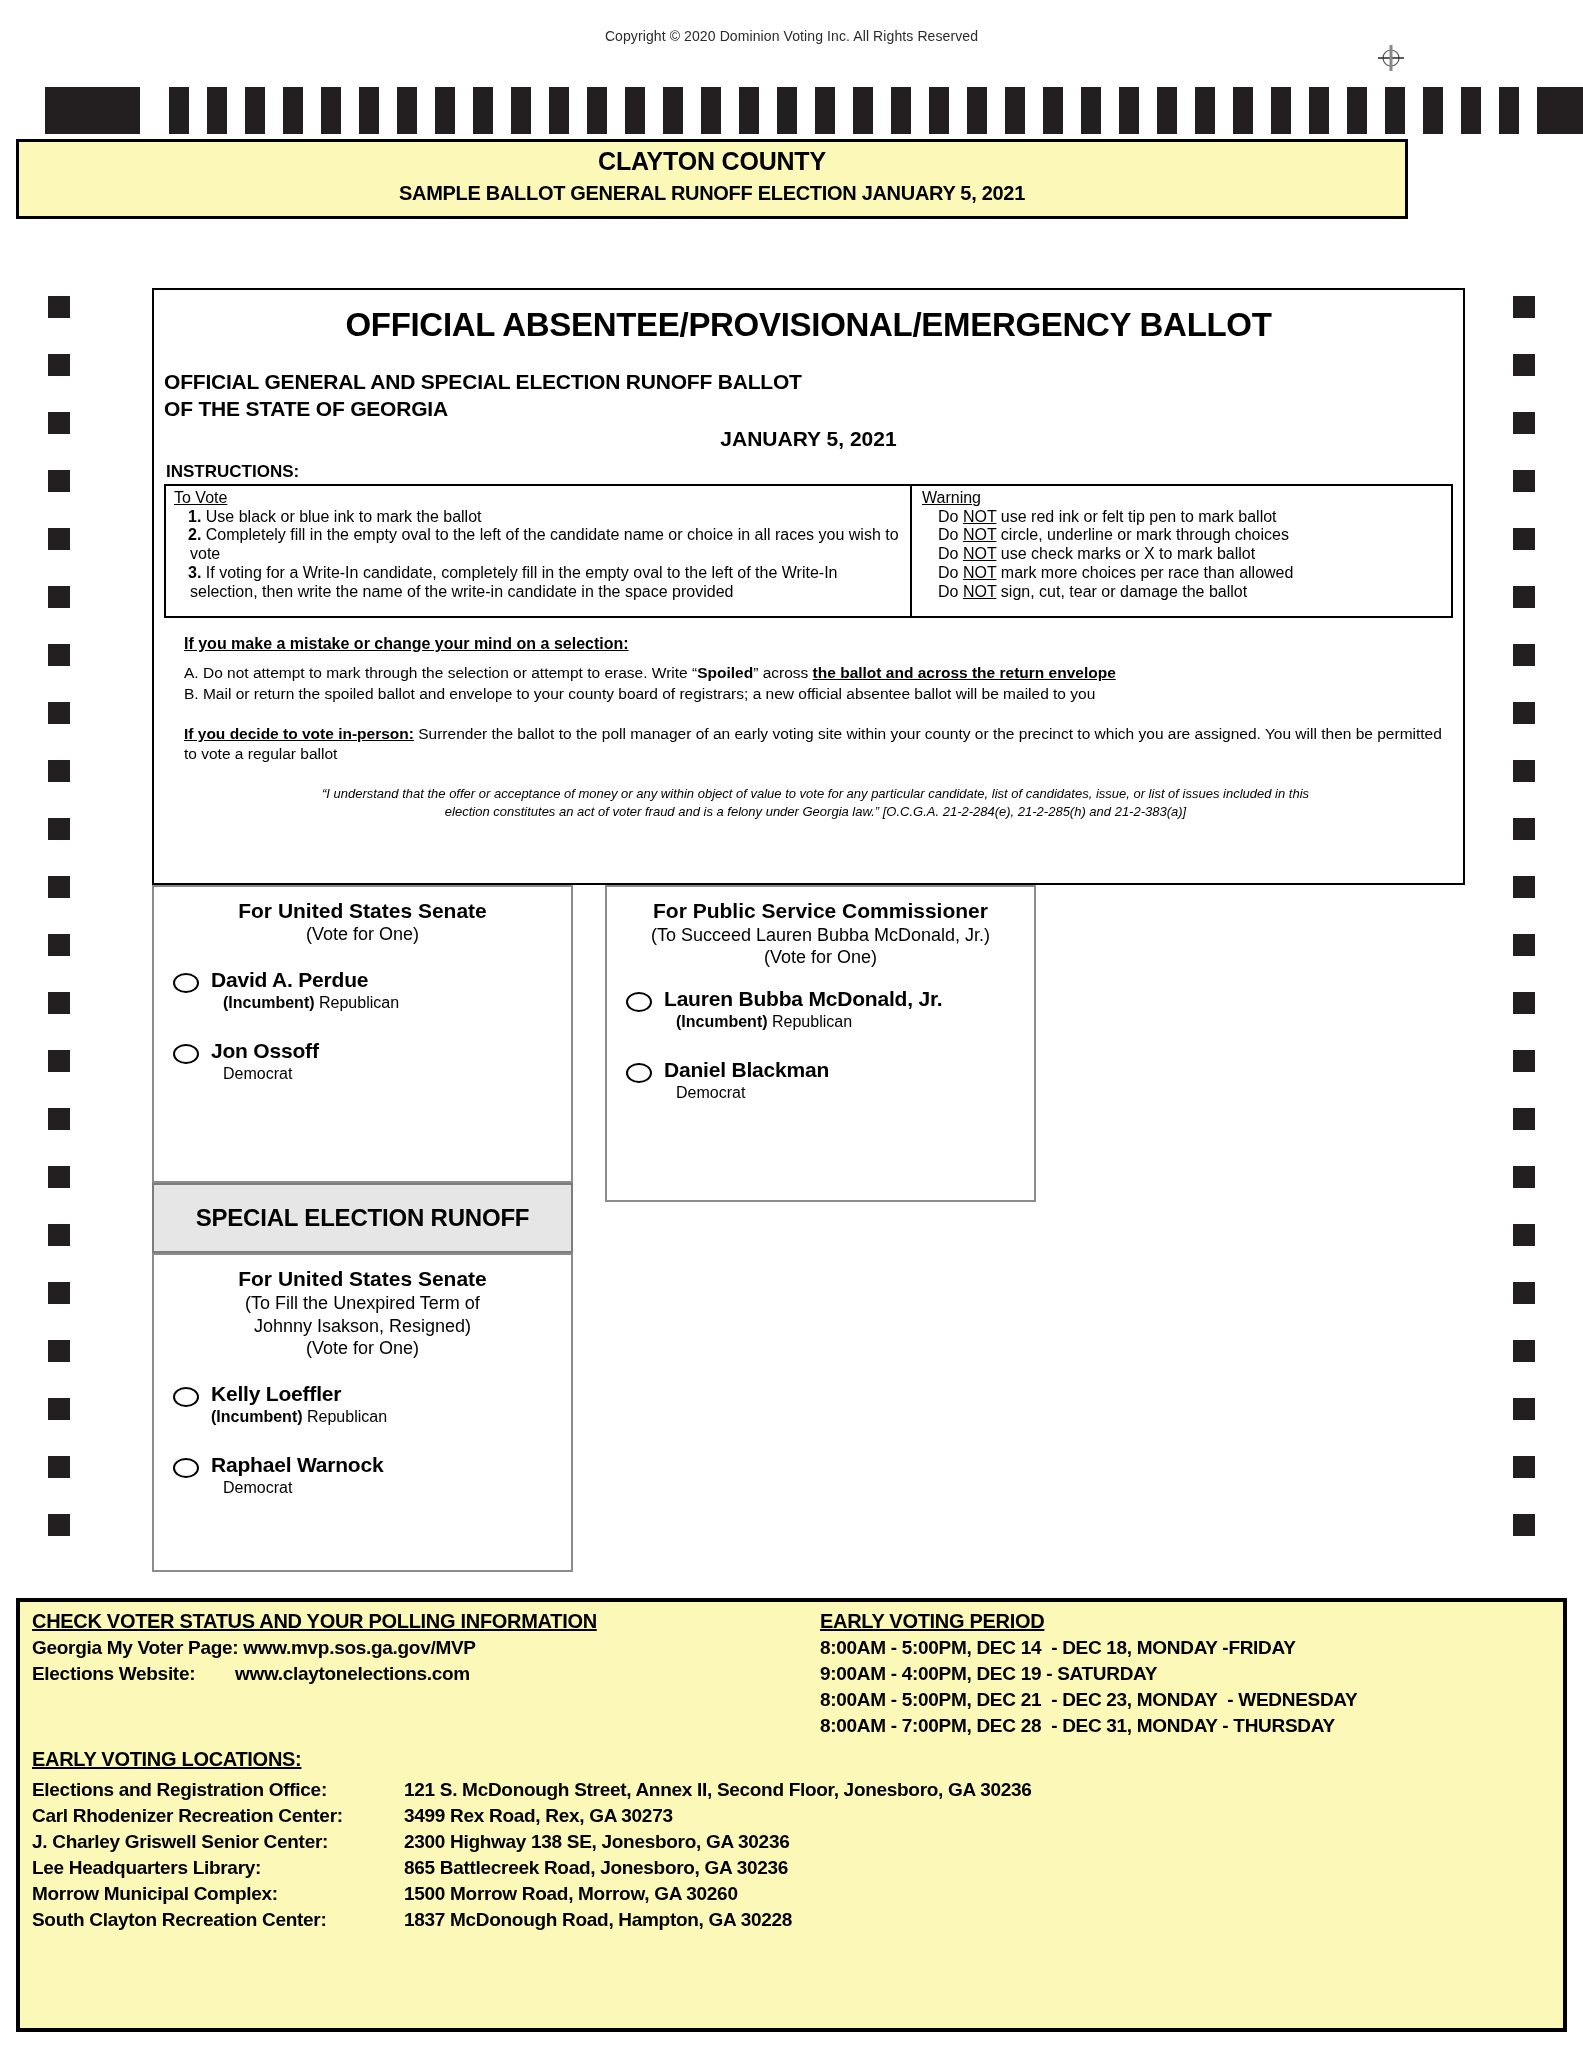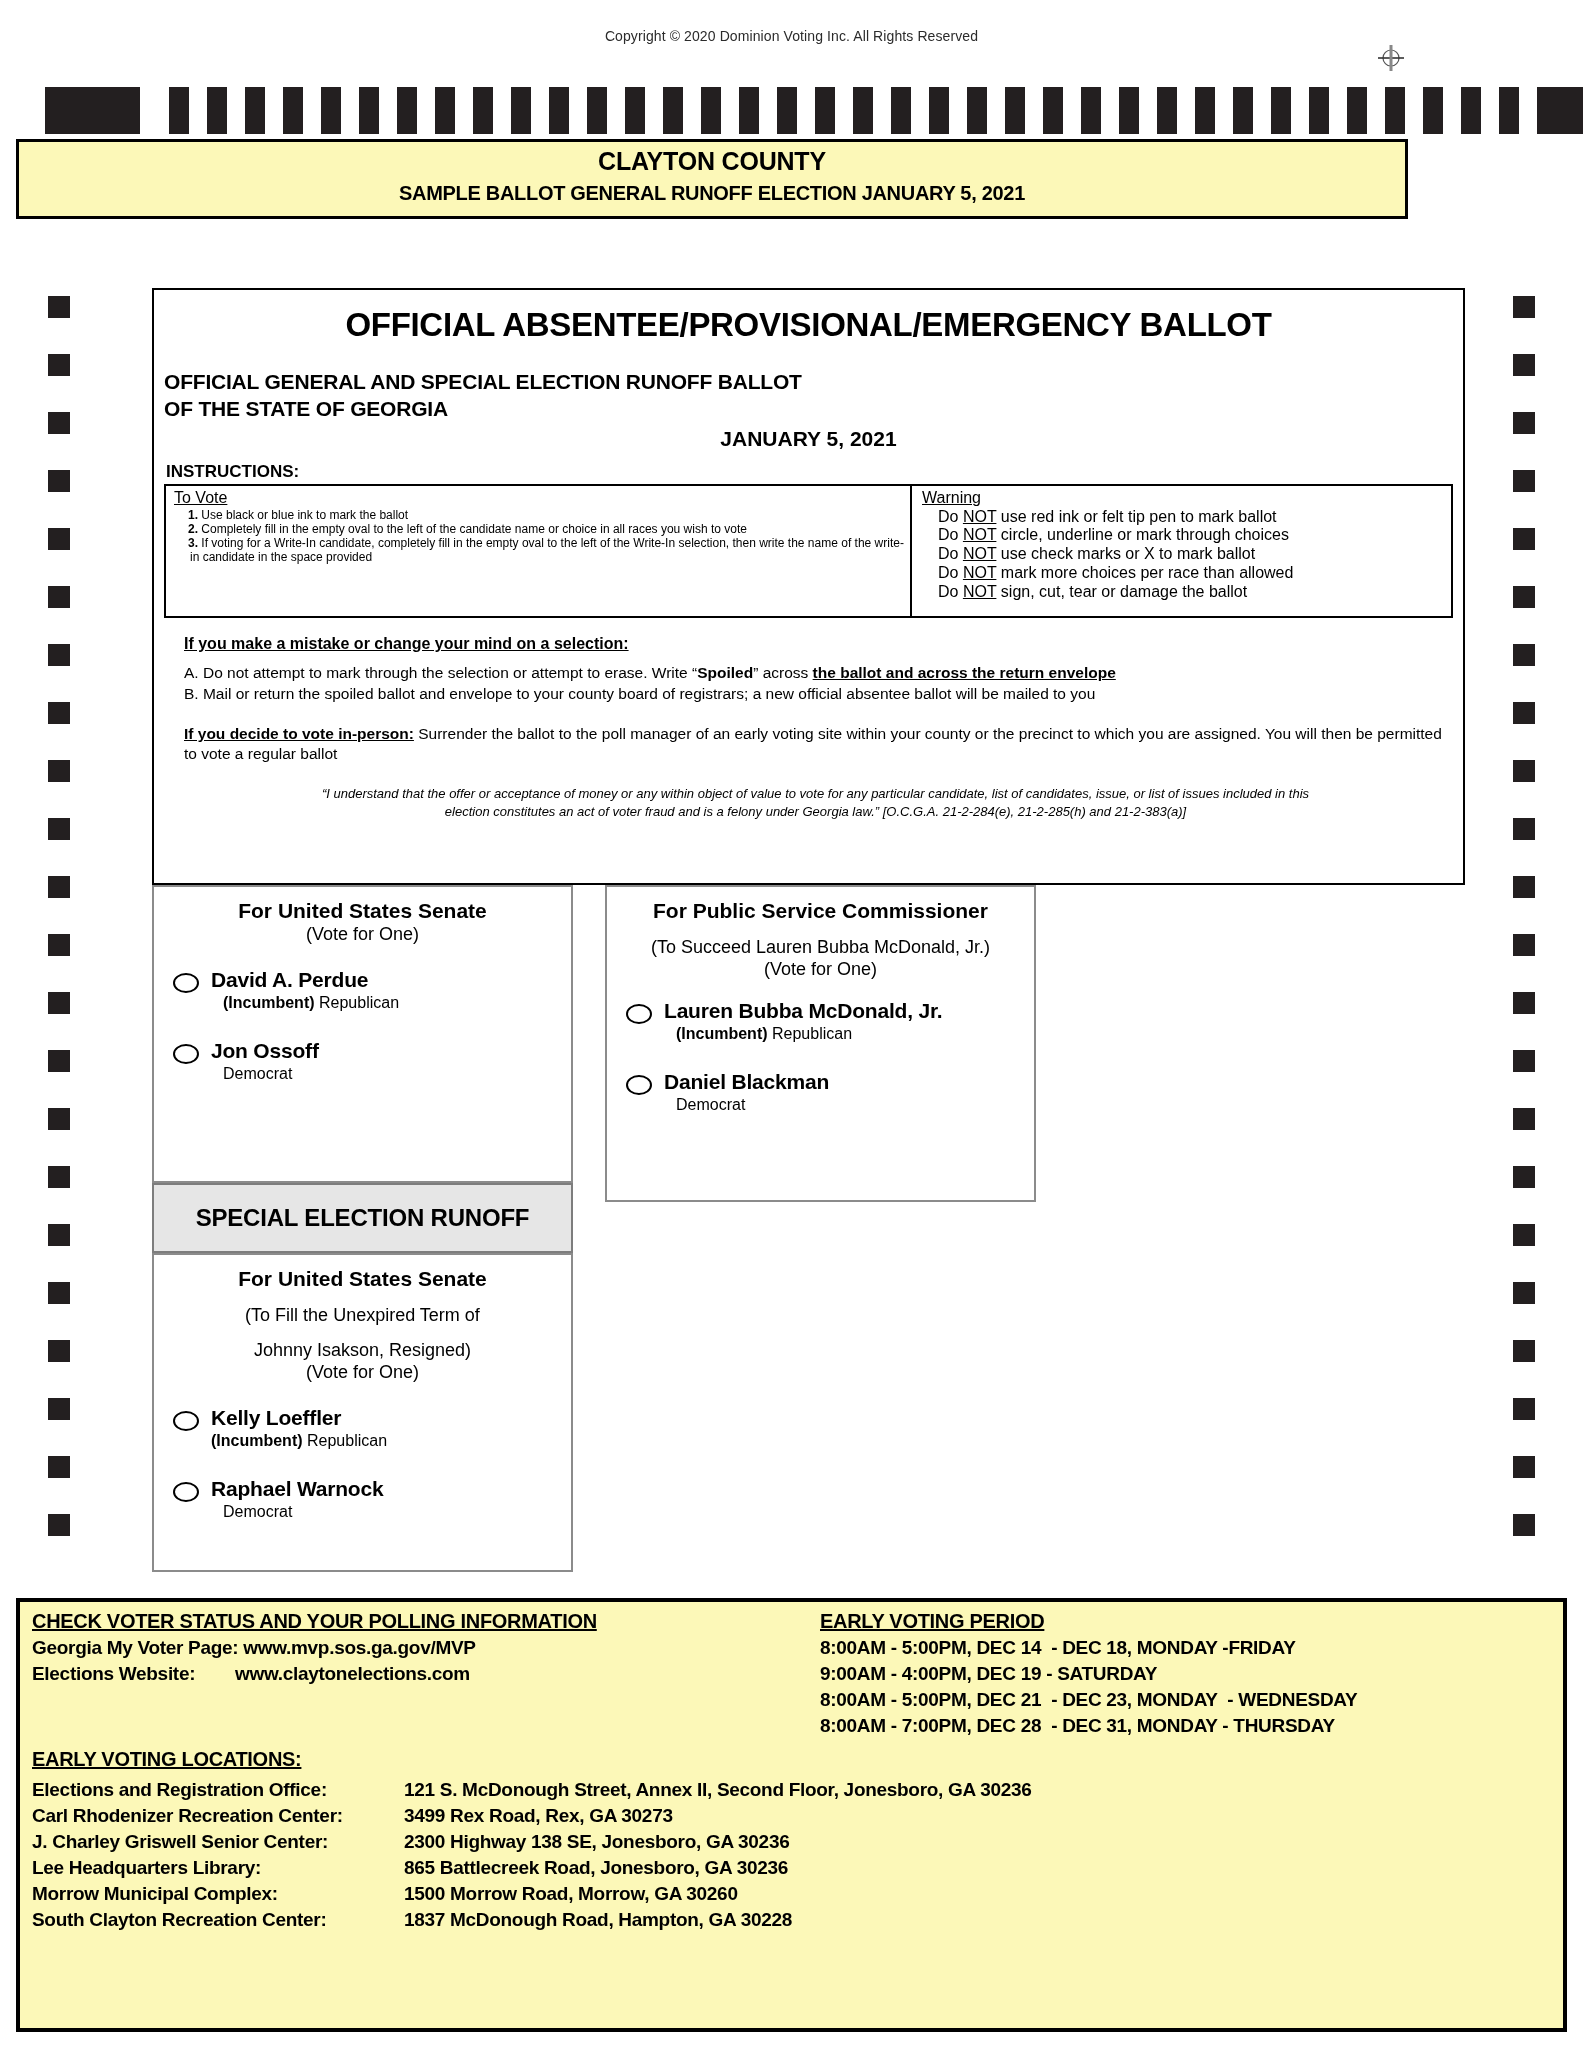--- a/index.html
+++ b/index.html
@@ -160,21 +160,21 @@
     flex: 1;
     box-sizing: border-box;
     padding: 3px 6px 3px 10px;
   }
   .instr-head {
     font-size: 16px;
     text-decoration: underline;
     margin-bottom: 1px;
   }
   .instr-item {
-    font-size: 12px;
+    font-size: 16px;
     line-height: 1.17;
     padding-left: 16px;
     text-indent: -2px;
   }
   .instr-item b { font-weight: bold; }
   .warn-item {
     font-size: 16px;
     line-height: 1.17;
     padding-left: 16px;
   }
@@ -229,21 +229,21 @@
     text-align: center;
     font-size: 21px;
     font-weight: bold;
     line-height: 1.12;
     margin-top: 12px;
   }
   .contest-sub {
     text-align: center;
     font-size: 18px;
     line-height: 1.17;
-    margin-top: 14px;
+    margin-top: 2px;
   }
   .contest-votefor {
     text-align: center;
     font-size: 18px;
     margin-top: 1px;
   }
   .choice {
     display: flex;
     align-items: flex-start;
     margin-top: 24px;

